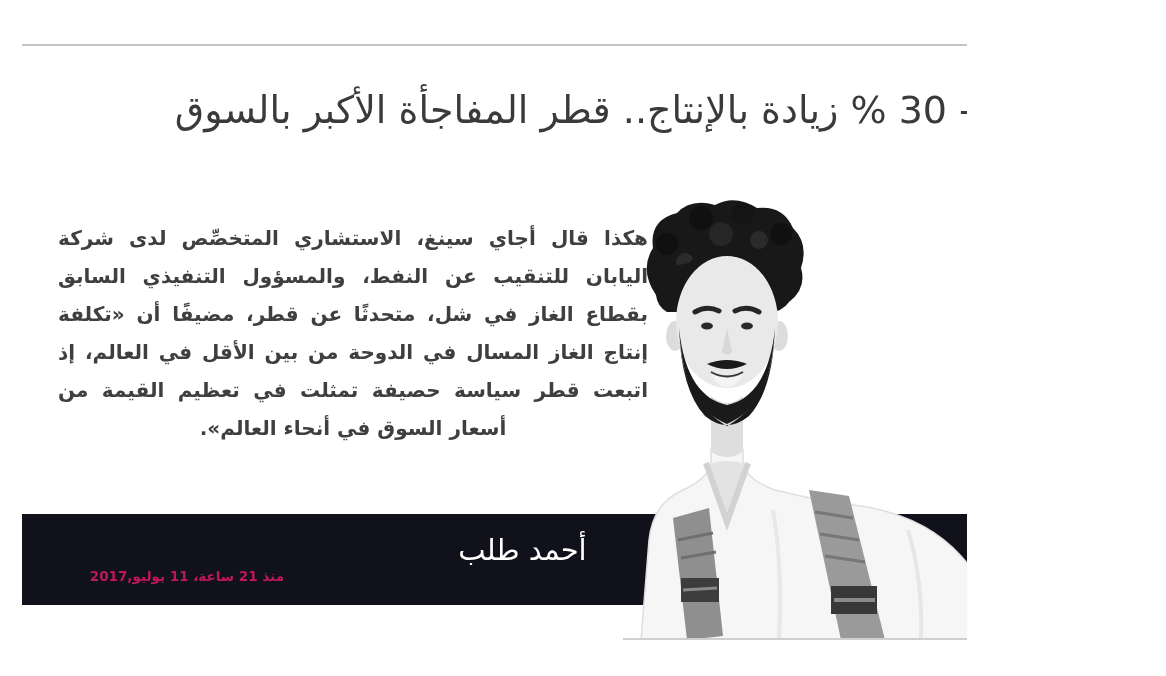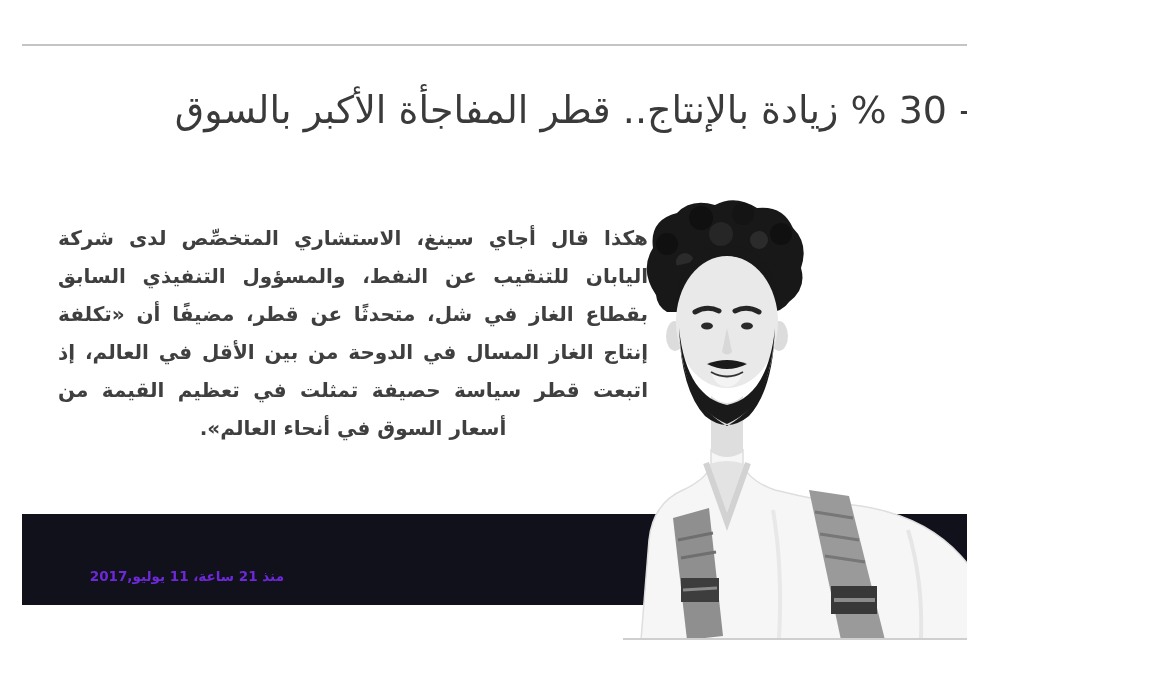--- a/index.html
+++ b/index.html
@@ -28,21 +28,21 @@
     background:#11111c;z-index:1;
   }
   .author-name{
     position:absolute;left:425px;top:533px;width:195px;
     direction:rtl;text-align:center;
     font-size:29px;color:#ffffff;font-weight:400;z-index:3;
   }
   .post-timestamp{
     position:absolute;left:64px;top:568px;width:220px;
     direction:rtl;text-align:right;
-    font-size:13.5px;color:#6d28d9;font-weight:700;z-index:3;
+    font-size:13.5px;color:#be185d;font-weight:700;z-index:3;
   }
   .close-quote{
     position:absolute;left:1008px;top:503px;width:110px;
     font-family:"DejaVu Serif",serif;font-weight:700;
     font-size:150px;line-height:1;color:#ffffff;text-align:center;
     z-index:4;
   }
   .author-photo{
     position:absolute;left:623px;top:200px;width:408px;height:440px;
     z-index:2;
@@ -58,20 +58,21 @@
 <div id="page">
 
   <div class="rule-top"></div>
 
   <h1 class="article-title" style="margin:0;">1- 30 % زيادة بالإنتاج.. قطر المفاجأة الأكبر بالسوق</h1>
 
   <p class="quote-paragraph" style="margin:0;">هكذا قال أجاي سينغ، الاستشاري المتخصِّص لدى شركة اليابان للتنقيب عن النفط، والمسؤول التنفيذي السابق بقطاع الغاز في شل، متحدثًا عن قطر، مضيفًا أن «تكلفة إنتاج الغاز المسال في الدوحة من بين الأقل في العالم، إذ اتبعت قطر سياسة حصيفة تمثلت في تعظيم القيمة من أسعار السوق في أنحاء العالم».</p>
 
   <div class="author-bar"></div>
 
+  <div class="author-name">أحمد طلب</div>
 
   <div class="post-timestamp">منذ 21 ساعة، 11 يوليو,2017</div>
 
   <div class="close-quote">”</div>
 
   <div class="author-photo">
     <svg width="408" height="440" viewBox="0 0 408 440" xmlns="http://www.w3.org/2000/svg">
 
       <path d="M18,440 L26,340 Q30,303 60,290 Q82,280 88,266 L88,250
                Q104,260 120,250 L120,266 Q128,282 152,290

